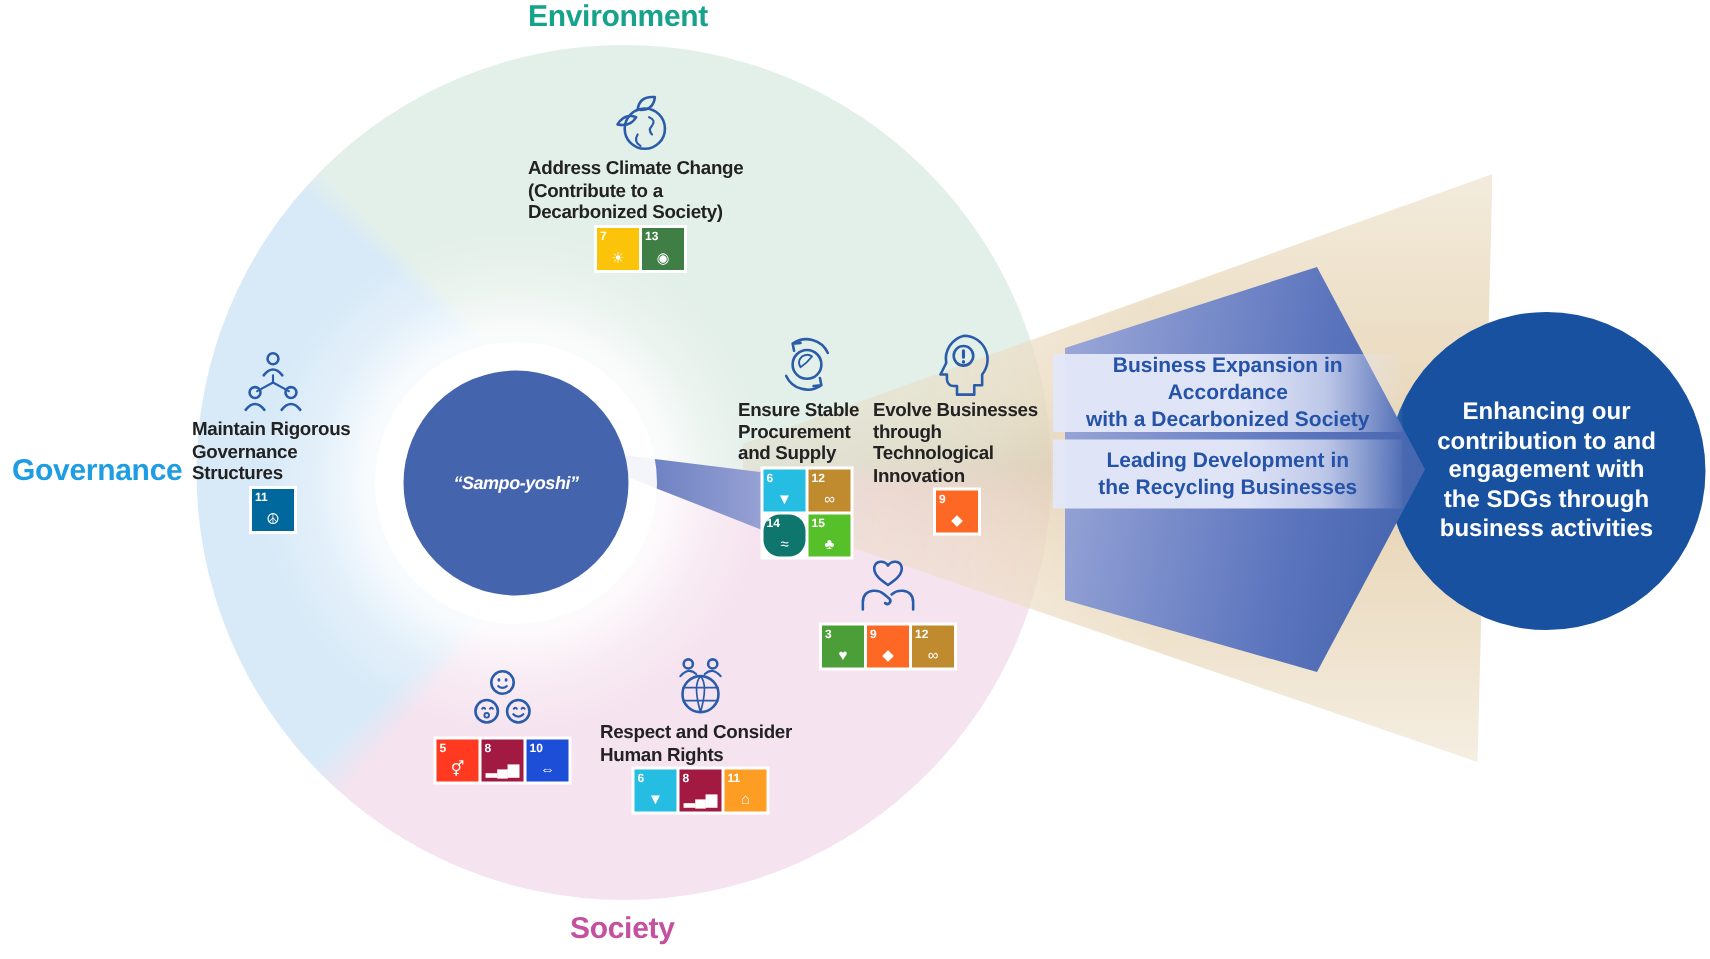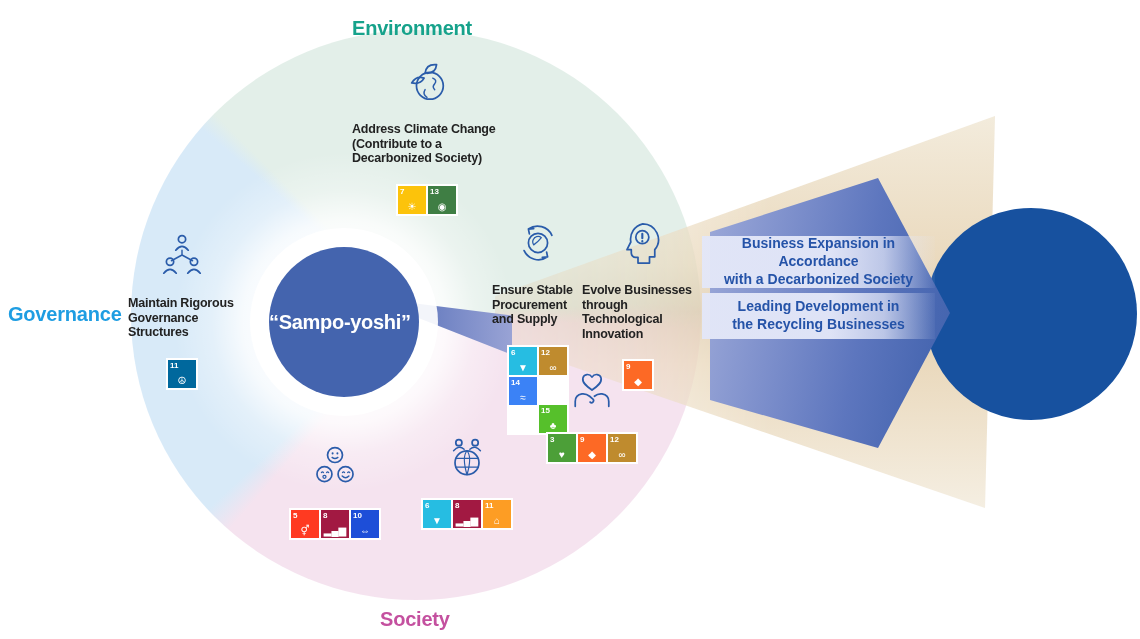--- a/index.html
+++ b/index.html
@@ -2,21 +2,21 @@
 <html><head>
 <meta charset="utf-8">
 <style>
   html,body{margin:0;padding:0;background:#fff;}
   .stage{position:relative;width:1140px;height:639px;background:#fff;overflow:hidden;
          font-family:"Liberation Sans",sans-serif;}
   .stage *{box-sizing:border-box;}
   .abs{position:absolute;}
 
   .label{position:absolute;font-size:20px;font-weight:bold;letter-spacing:-0.2px;}
-  #lab-env{left:352px;top:17px;}
+  #lab-env{left:352px;top:0;}
   #lab-gov{left:8px;top:303px;}
   #lab-soc{left:380px;top:608px;}
 
   .bigcircle{left:131px;top:30px;width:570px;height:570px;border-radius:50%;
     background:conic-gradient(from 315deg,
       #e3efe9 0deg 132deg, #f5e3ef 138deg 266deg, #d8eaf8 272deg 356deg, #e3efe9 360deg);}
   .innerglow{left:131px;top:30px;width:570px;height:570px;border-radius:50%;
     background:radial-gradient(circle at 213px 292px,
       rgba(255,255,255,0.97) 0 76px, rgba(255,255,255,0.78) 102px,
       rgba(255,255,255,0.30) 132px, rgba(255,255,255,0) 170px);}
@@ -25,24 +25,24 @@
     clip-path:polygon(0 46%,100% 1%,98% 99%,0 57%);
     background:linear-gradient(to bottom,#f3ecdd 0%,#ead9bd 38%,#ddcbae 50%,#ead9bd 63%,#f5efe3 100%);
     -webkit-mask-image:linear-gradient(to right,rgba(0,0,0,0.30) 0,rgba(0,0,0,0.55) 28%,#000 55%);
     mask-image:linear-gradient(to right,rgba(0,0,0,0.30) 0,rgba(0,0,0,0.55) 28%,#000 55%);}
   .beam{left:400px;top:298px;width:112px;height:58px;
     clip-path:polygon(0 6%,100% 30%,100% 98%,0 22%);
     background:linear-gradient(to right,#5a72ba,#99a3d5);}
 
   .ring{left:250px;top:228px;width:188px;height:188px;border-radius:50%;background:rgba(255,255,255,0.92);}
   .sampo{left:269px;top:247px;width:150px;height:150px;border-radius:50%;
-    display:flex;align-items:center;color:#fff;
-    font-weight:bold;font-size:20px;letter-spacing:-0.3px;}
-
-  .item{position:absolute;display:flex;flex-direction:column;align-items:center;gap:18px;}
+    display:flex;align-items:center;justify-content:center;color:#fff;
+    font-style:italic;font-weight:bold;font-size:12px;letter-spacing:-0.3px;}
+
+  .item{position:absolute;display:flex;flex-direction:column;align-items:center;gap:1px;}
   .item svg{width:46px;height:46px;stroke:#2a5caa;fill:none;stroke-width:1.8;
     stroke-linecap:round;stroke-linejoin:round;flex:0 0 auto;}
   .item-title{width:100%;text-align:left;font-weight:bold;font-size:12.5px;line-height:1.16;
     color:#222;white-space:pre-line;letter-spacing:-0.2px;}
   .badges{display:flex;flex-wrap:wrap;gap:2px;background:#fff;padding:2px;justify-content:center;}
   .badges.g2{width:62px;}
   .sdg{position:relative;width:28px;height:28px;color:#fff;}
   .sdg .n{position:absolute;top:1px;left:2px;font-size:8px;font-weight:bold;font-style:normal;}
   .sdg .g{position:absolute;bottom:1px;left:0;right:0;text-align:center;font-size:10px;
     line-height:1.2;font-style:normal;}
@@ -145,25 +145,25 @@
 and Supply</div>
     <div class="badges g2">
       <span class="sdg" style="background-color: rgb(38, 189, 226);">
           <b class="n">6</b>
           <i class="g">▼</i>
         </span>
       <span class="sdg" style="background-color: rgb(191, 139, 46);">
           <b class="n">12</b>
           <i class="g">∞</i>
         </span>
-      <span class="sdg" style="background-color: #3b82f6;">
+      <span class="sdg" style="background-color: #0f766e; border-radius: 11px;">
           <b class="n">14</b>
           <i class="g">≈</i>
         </span>
-      <span class="sdg" style="background-color: rgb(86, 192, 43); margin-top: 28px;">
+      <span class="sdg" style="background-color: rgb(86, 192, 43);">
           <b class="n">15</b>
           <i class="g">♣</i>
         </span>
     </div>
   </div>
 
   <div class="item" id="it-innov">
     <svg viewBox="0 0 48 48">
       <path d="M29 5 a16.5 16.5 0 0 1 12.5 27 l0 7.5 h-5.5 v6.5 h-12 v-6 h-2.5 a4.5 4.5 0 0 1 -4.5 -4.5 v-3.5 h-4.5 l4 -8 A16.5 16.5 0 0 1 29 5 z"></path>
       <circle cx="28.5" cy="19" r="6.8"></circle>
@@ -204,20 +204,22 @@
   </div>
 
   <div class="item" id="it-rights">
     <svg viewBox="0 0 48 48">
       <circle cx="24" cy="30" r="12.5"></circle>
       <path d="M24 17.5 q5.5 6 0 25 m0 -25 q-5.5 6 0 25 m-12 -17 h24 m-24 9 h24" stroke-width="1.2"></path>
       <circle cx="15.5" cy="9" r="3.2"></circle>
       <circle cx="32.5" cy="9" r="3.2"></circle>
       <path d="M10 17.5 q5.5 -6.5 11 -1.5 m17 1.5 q-5.5 -6.5 -11 -1.5" stroke-width="1.5"></path>
     </svg>
+    <div class="item-title">Respect and Consider
+Human Rights</div>
     <div class="badges">
       <span class="sdg" style="background-color: rgb(38, 189, 226);">
           <b class="n">6</b>
           <i class="g">▼</i>
         </span>
       <span class="sdg" style="background-color: rgb(162, 25, 66);">
           <b class="n">8</b>
           <i class="g">▂▄▆</i>
         </span>
       <span class="sdg" style="background-color: rgb(253, 157, 36);">
@@ -249,20 +251,25 @@
           <i class="g">▂▄▆</i>
         </span>
       <span class="sdg" style="background-color: #1d4ed8;">
           <b class="n">10</b>
           <i class="g">⇔</i>
         </span>
     </div>
   </div>
 
   <div class="plan abs" style="background-color: rgb(23, 81, 159);">
+    <div class="plan-body">Enhancing our
+contribution to and
+engagement with
+the SDGs through
+business activities</div>
   </div>
 
   <div class="arrow abs"></div>
 
   <div class="band" id="band2" style="color: rgb(37, 83, 168);">Leading Development in
 the Recycling Businesses</div>
   <div class="band" id="band1" style="color: rgb(37, 83, 168);">Business Expansion in Accordance
 with a Decarbonized Society</div>
 
 </div>

